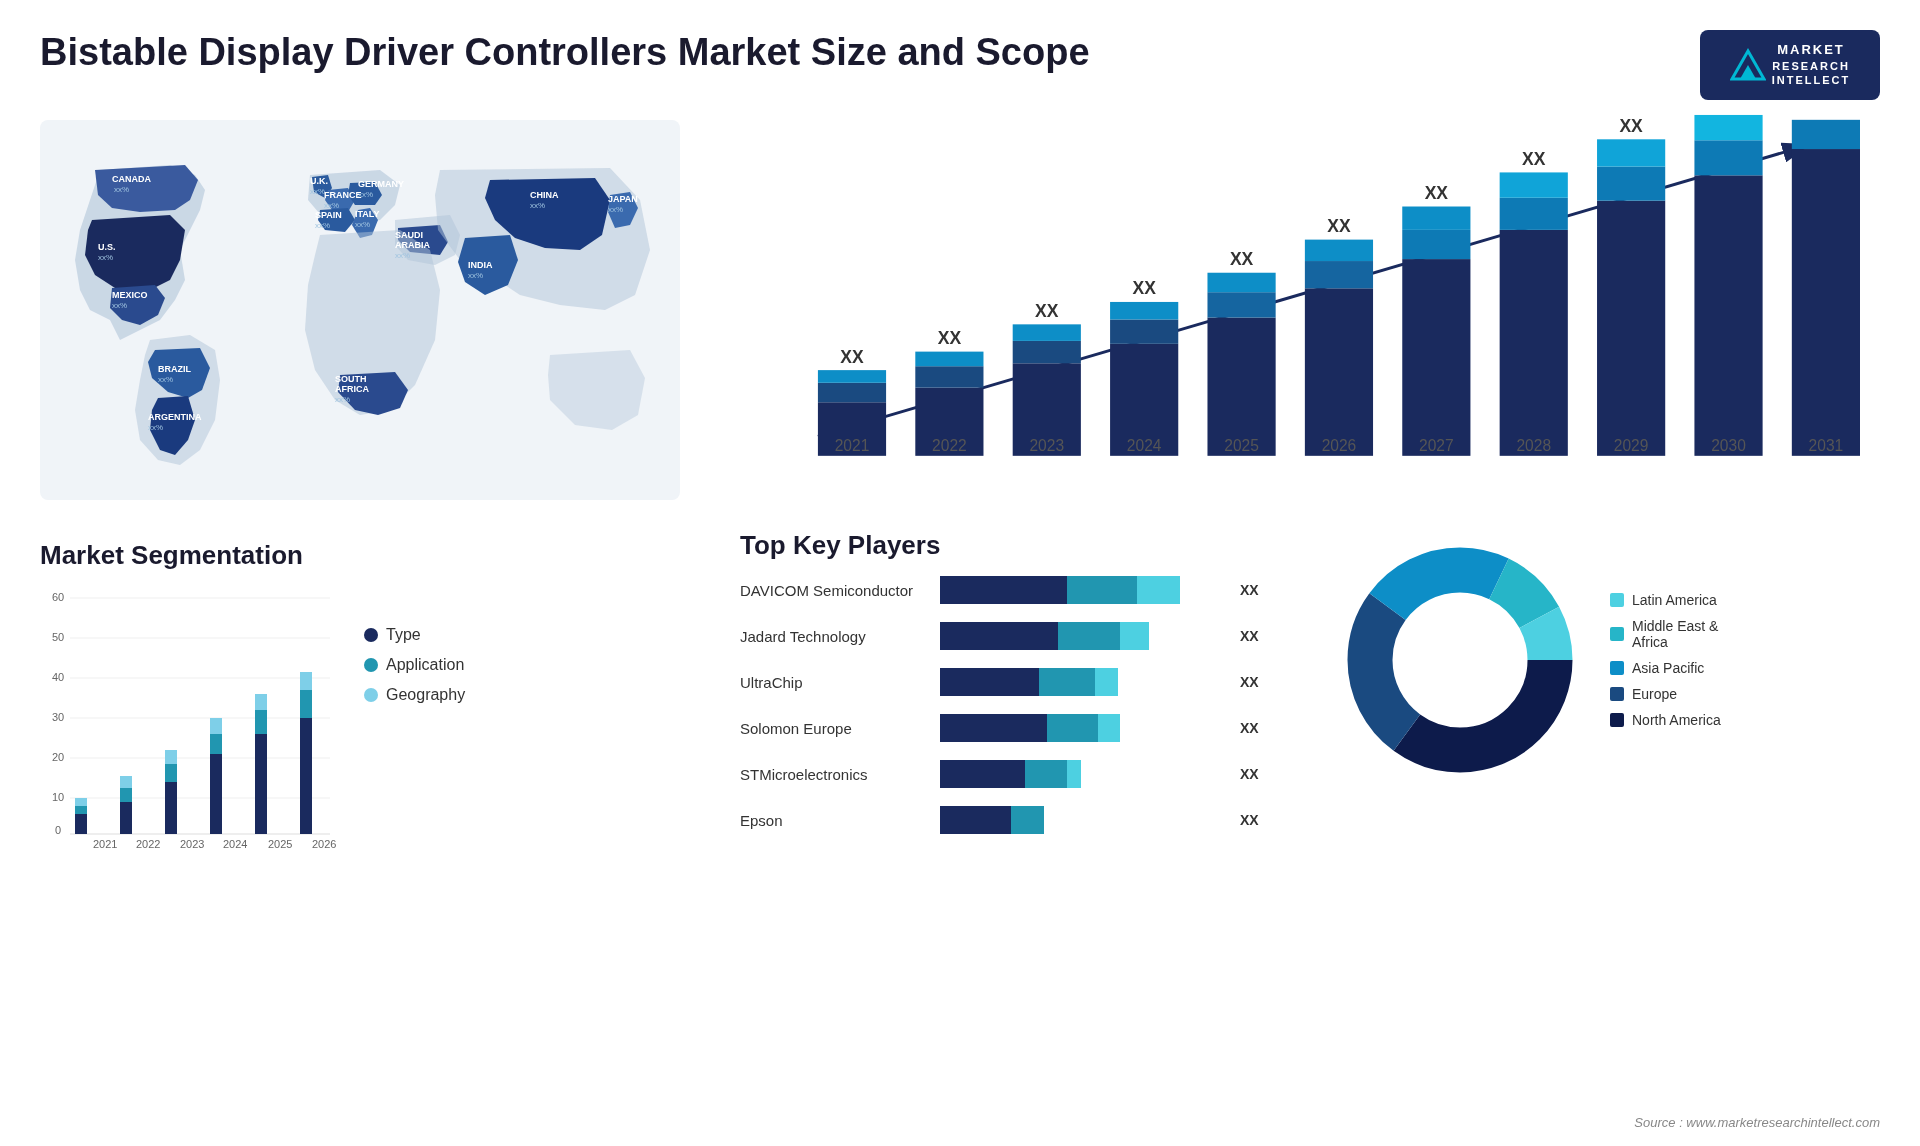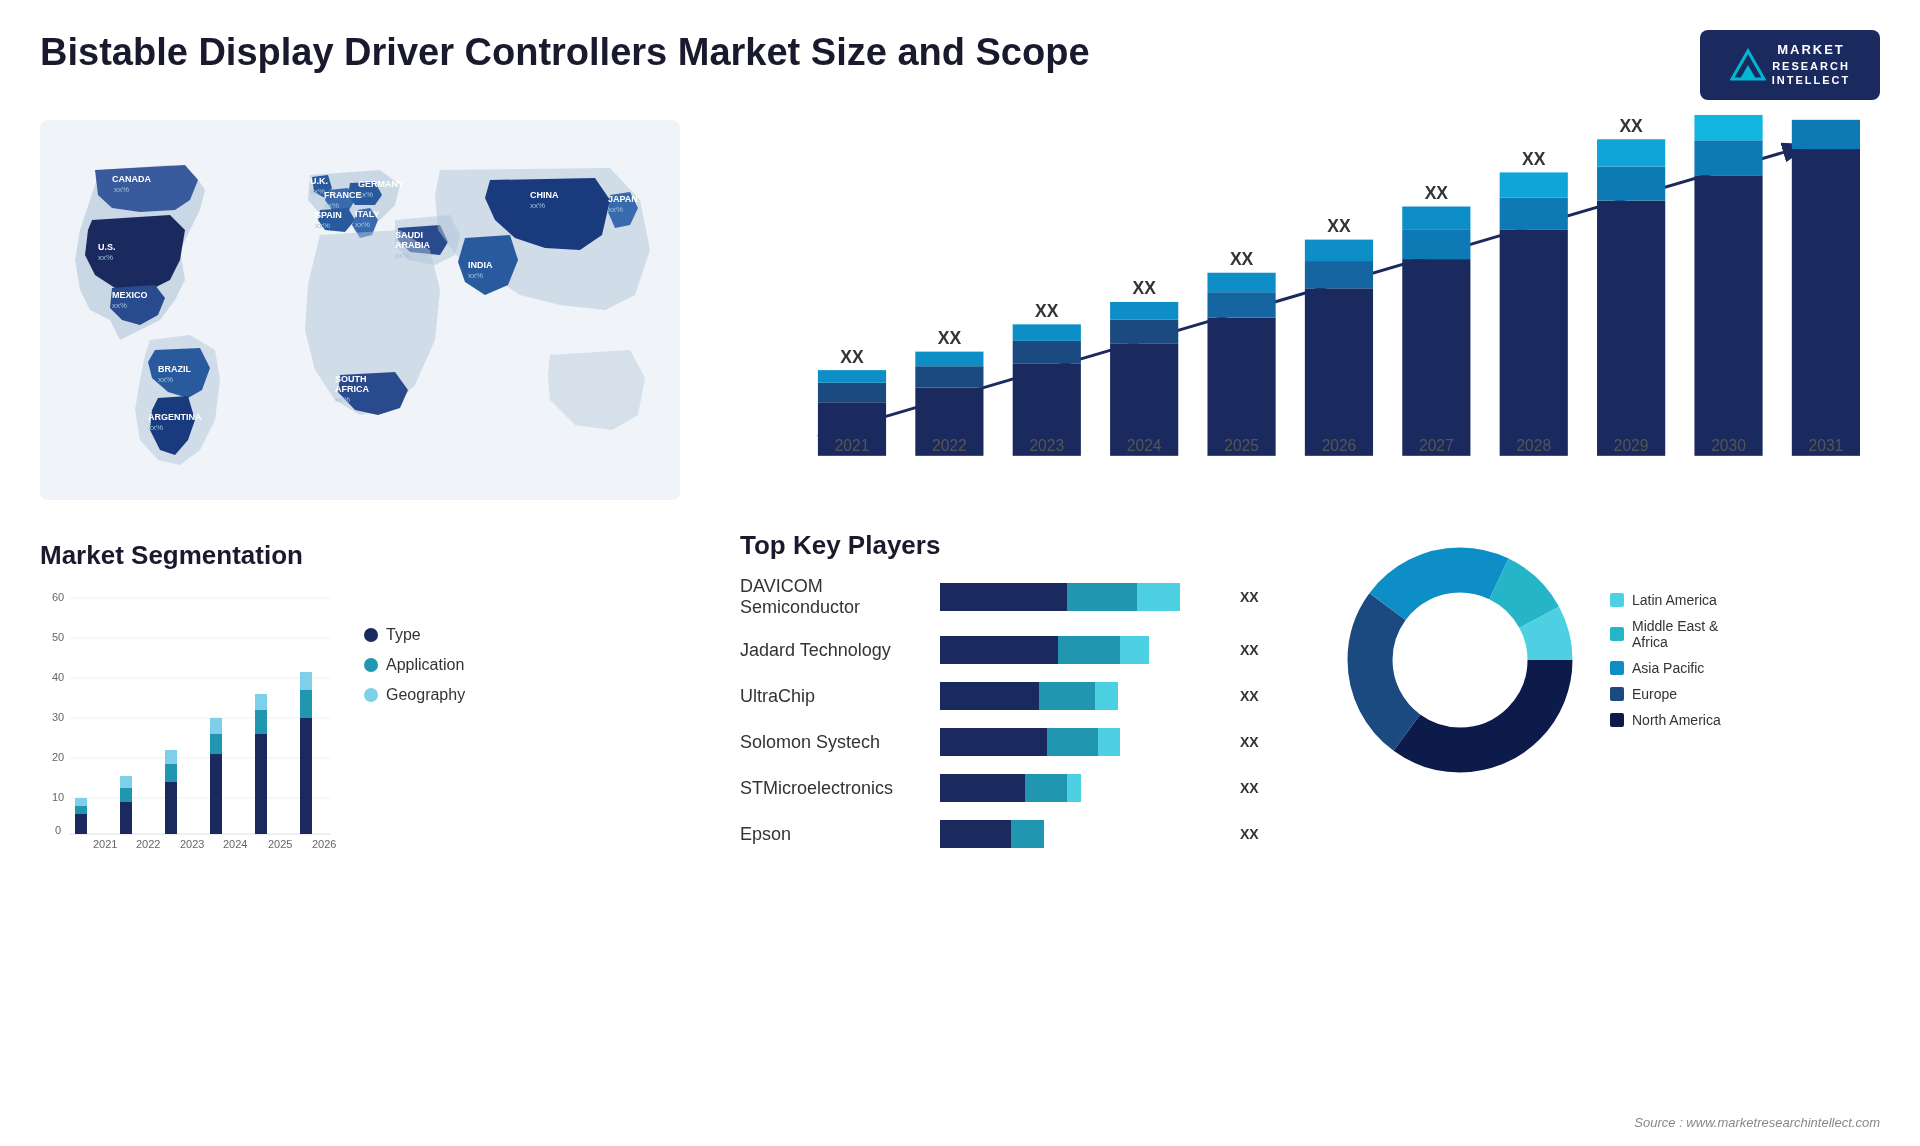--- a/index.html
+++ b/index.html
@@ -135,21 +135,21 @@
     .players-section {
       padding: 0 20px;
     }
     .player-row {
       display: flex;
       align-items: center;
       margin-bottom: 18px;
       gap: 10px;
     }
     .player-name {
-      font-size: 18px;
+      font-size: 15px;
       color: #333;
       width: 190px;
       flex-shrink: 0;
       font-weight: 500;
     }
     .player-bar-container {
       flex: 1;
       height: 28px;
       display: flex;
     }
@@ -507,21 +507,21 @@
         <div class="player-name">UltraChip</div>
         <div class="player-bar-container">
           <div class="player-bar-seg1" style="width:35%;"></div>
           <div class="player-bar-seg2" style="width:20%;"></div>
           <div class="player-bar-seg3" style="width:8%;"></div>
         </div>
         <span class="player-value">XX</span>
       </div>
 
       <div class="player-row">
-        <div class="player-name">Solomon Systech</div>
+        <div class="player-name">Solomon Europe</div>
         <div class="player-bar-container">
           <div class="player-bar-seg1" style="width:38%;"></div>
           <div class="player-bar-seg2" style="width:18%;"></div>
           <div class="player-bar-seg3" style="width:8%;"></div>
         </div>
         <span class="player-value">XX</span>
       </div>
 
       <div class="player-row">
         <div class="player-name">STMicroelectronics</div>

